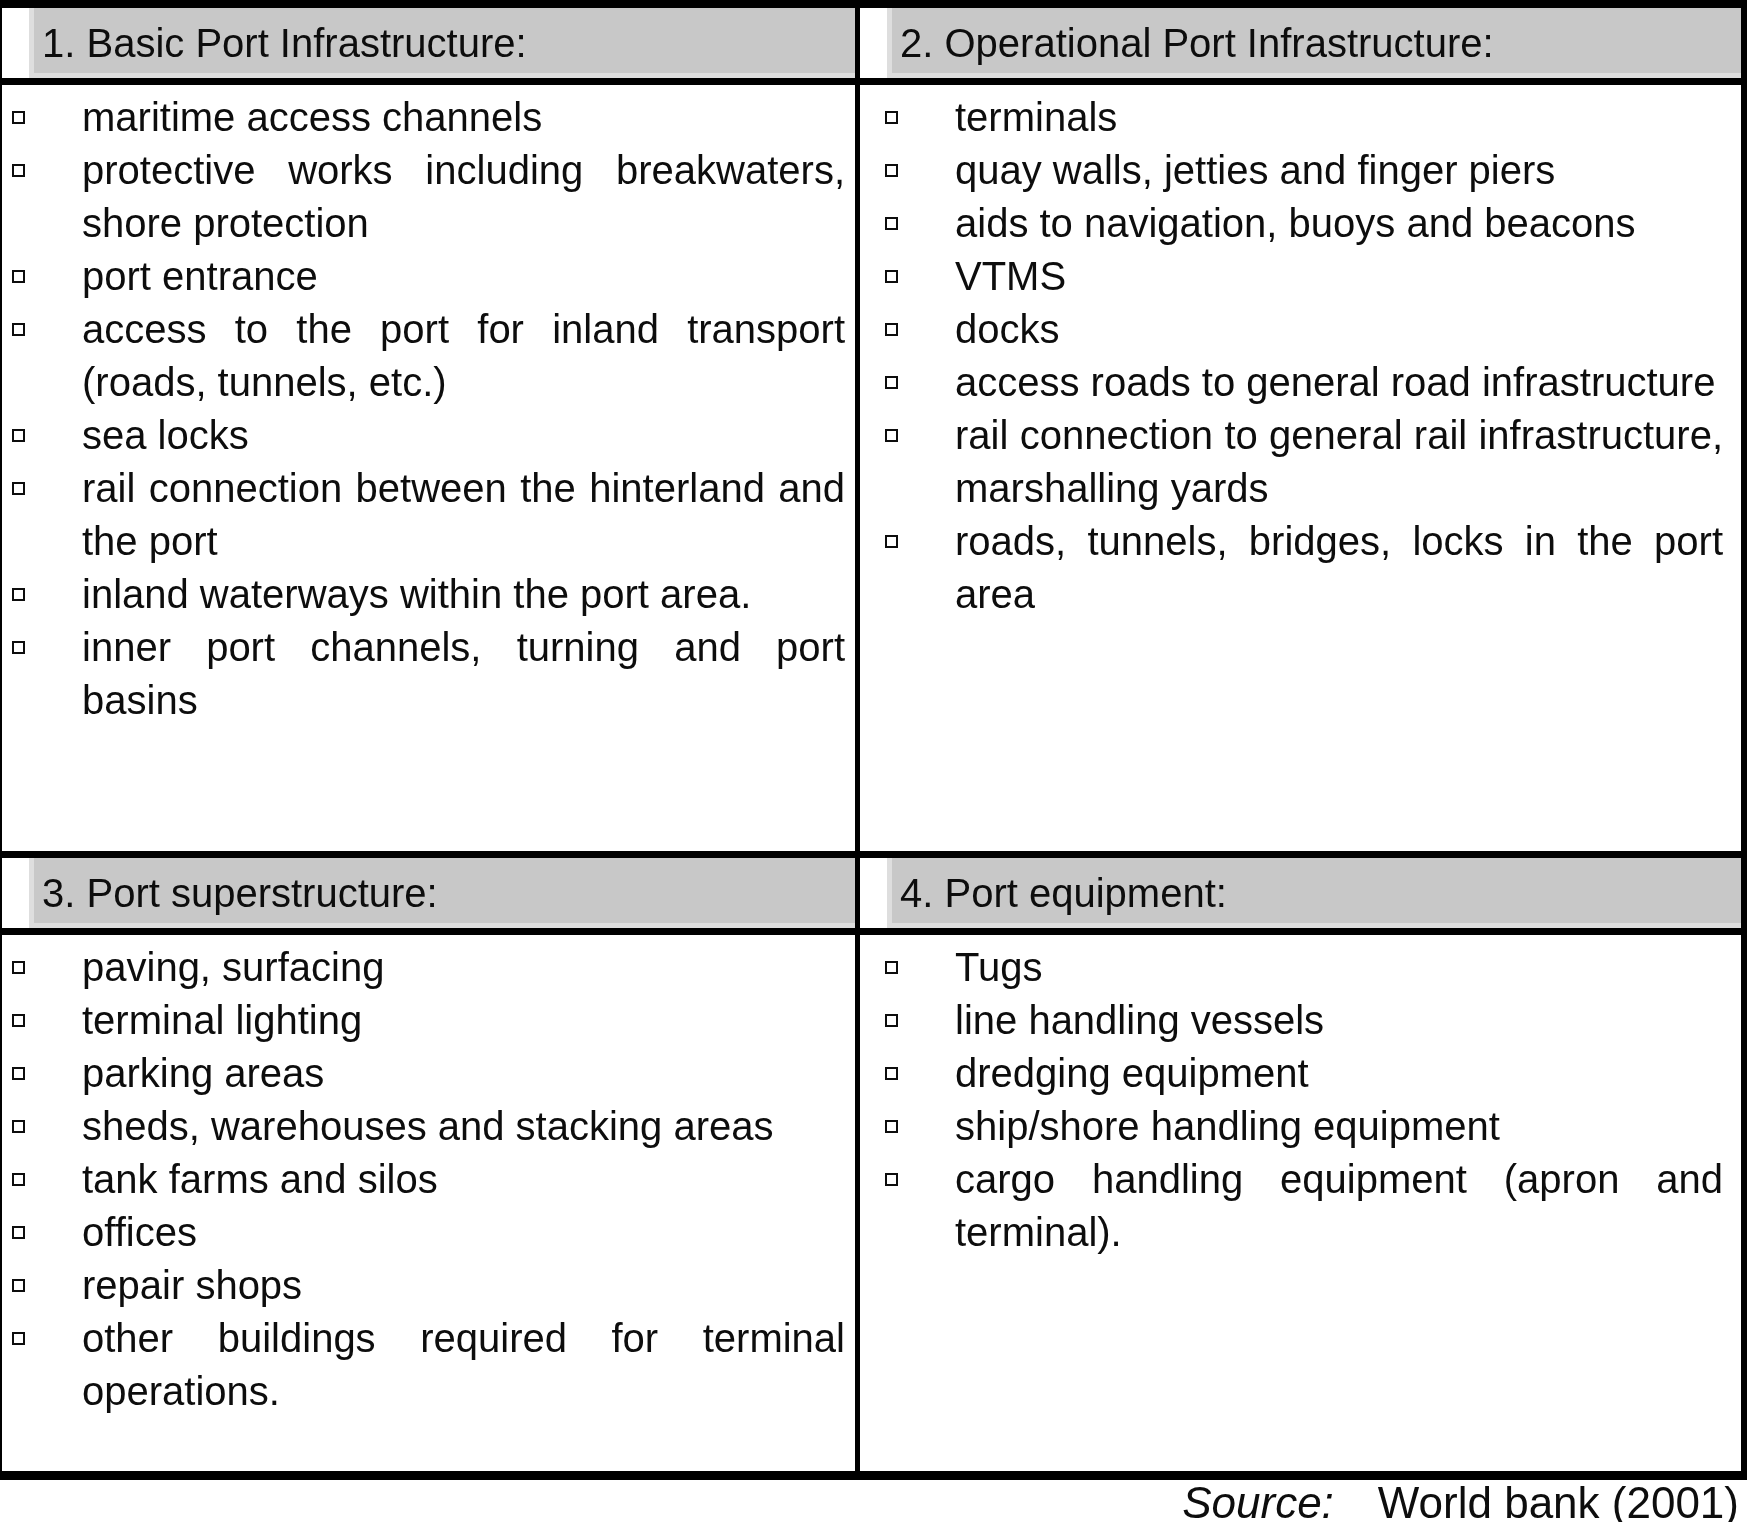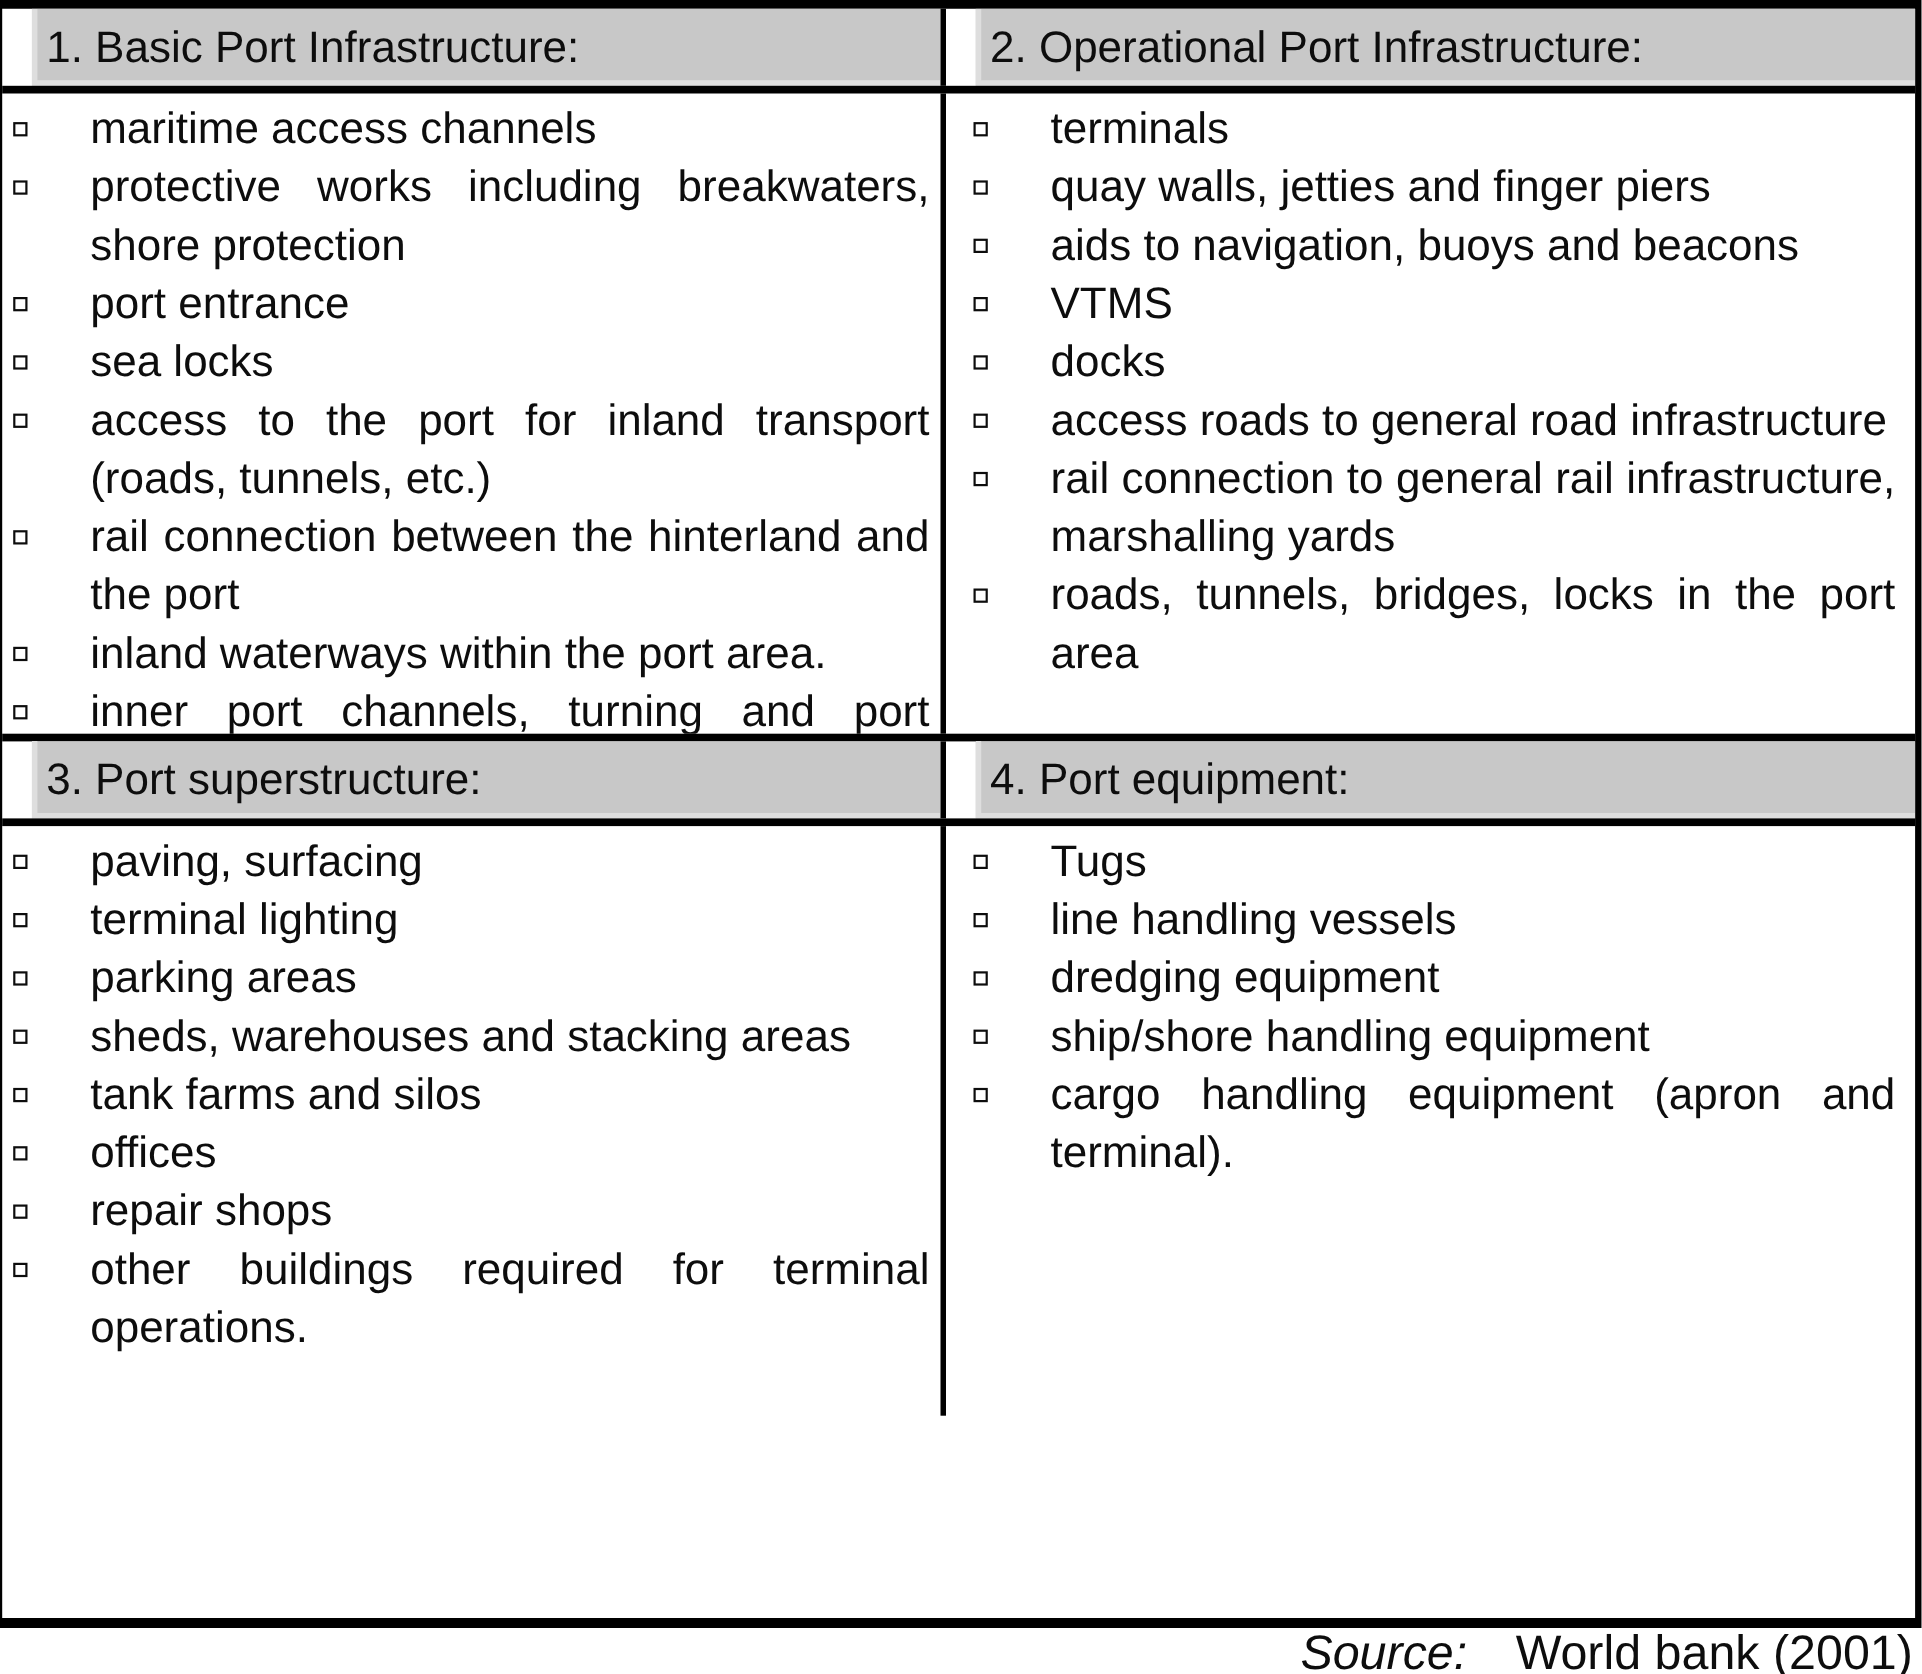--- a/index.html
+++ b/index.html
@@ -29,21 +29,21 @@
   .hsep{height:7px;background:var(--border);flex:none;}
   .head-row{height:70px;flex:none;}
   .cell.head{
     background:var(--header-bg);
     box-shadow:inset 5px -5px 0 var(--header-bevel);
     display:flex;align-items:center;
     padding-left:13px;
     font-size:40px;
     white-space:nowrap;overflow:hidden;margin-left:27px;
   }
-  .body-row-1{height:582px;flex:none;}
+  .body-row-1{height:766px;flex:none;}
   .body-row-2{height:536px;flex:none;}
   .cell.list{padding:6px 10px 0 10px;overflow:hidden;}
   .cell.list.r{padding-left:25px;padding-right:18px;}
   .item{
     position:relative;
     padding-left:70px;
     font-size:40px;
     line-height:53px;
     text-align:justify;
   }
@@ -91,25 +91,25 @@
           <div class="item">
           <span class="bullet"></span>
           <span class="item-text">protective works including breakwaters, shore protection</span>
         </div>
           <div class="item">
           <span class="bullet"></span>
           <span class="item-text">port entrance</span>
         </div>
           <div class="item">
           <span class="bullet"></span>
+          <span class="item-text">access to the port for inland transport (roads, tunnels, etc.)</span>
+        </div>
+          <div class="item">
+          <span class="bullet"></span>
           <span class="item-text">sea locks</span>
-        </div>
-          <div class="item">
-          <span class="bullet"></span>
-          <span class="item-text">access to the port for inland transport (roads, tunnels, etc.)</span>
         </div>
           <div class="item">
           <span class="bullet"></span>
           <span class="item-text">rail connection between the hinterland and the port</span>
         </div>
           <div class="item">
           <span class="bullet"></span>
           <span class="item-text">inland waterways within the port area.</span>
         </div>
           <div class="item">

